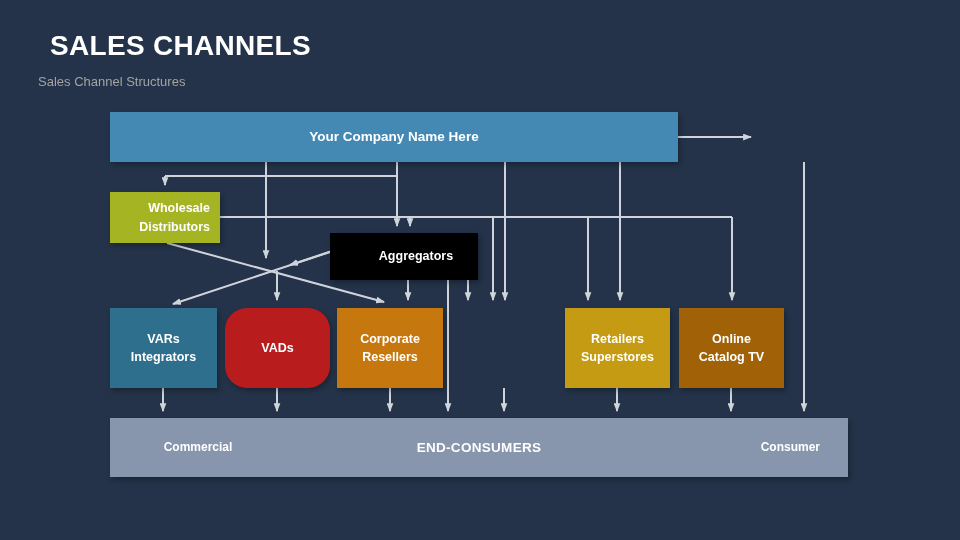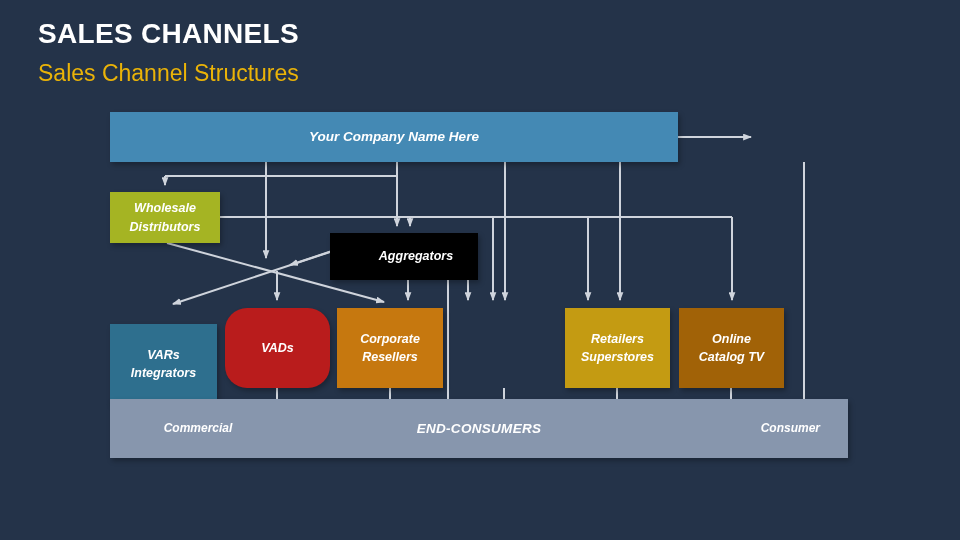--- a/index.html
+++ b/index.html
@@ -9,60 +9,60 @@
   }
   .slide {
     position: relative;
     width: 960px;
     height: 540px;
     overflow: hidden;
     background: #243349;
   }
   .slide-header { position: absolute; left: 38px; top: 18px; color: #ffffff; }
   .slide-title {
-    margin: 0;
+    margin: 12px;
     font-size: 28px;
     font-weight: bold;
     letter-spacing: 0.3px;
     color: #ffffff;
   }
   .slide-subtitle {
     margin: 10px 0 0 0;
-    font-size: 23px;
+    font-size: 13px;
     font-weight: normal;
-    color: #eab308;
+    color: #a3a3a3;
   }
-  .diagram { position: absolute; left: 0; top: 0; width: 960px; height: 446px; font-style: italic; }
+  .diagram { position: absolute; left: 0; top: 0; width: 960px; height: 446px; }
   .arrow-layer { position: absolute; left: 0; top: 0; width: 960px; height: 540px; }
   .node {
     position: absolute;
     display: flex;
     align-items: center;
     justify-content: center;
     text-align: center;
     color: #ffffff;
     font-weight: bold;
     font-size: 12.5px;
     line-height: 1.45;
     box-shadow: 2px 3px 5px rgba(0,0,0,0.28);
     box-sizing: border-box;
   }
   .node-company   { left: 110px; top: 112px; width: 568px; height: 50px; font-size: 13.5px; }
   .node-direct    { left: 760px; top: 112px; width:  88px; height: 50px; font-size: 13px; }
-  .node-wholesale { left: 110px; top: 192px; width: 110px; height: 51px; padding: 8px 10px; }
+  .node-wholesale { left: 110px; top: 192px; width: 110px; height: 51px; padding: 8px 10px; text-align: right; }
   .node-aggregators { left: 330px; top: 233px; width: 148px; height: 47px; }
   .tier { top: 308px; height: 80px; padding: 0 9px; }
   .node-vars       { left: 110px; width: 107px; }
   .node-vads       { left: 225px; width: 105px; }
   .node-corporate  { left: 337px; width: 106px; }
   .node-storefront { left: 452px; width: 105px; }
   .node-retailers  { left: 565px; width: 105px; }
   .node-online     { left: 679px; width: 105px; }
   .node-endconsumers {
-    left: 110px; top: 399px; width: 738px; height: 59px;
+    left: 110px; top: 418px; width: 738px; height: 59px;
     display: flex; align-items: center; justify-content: space-between;
     padding: 6px 28px;
   }
   .end-side-label { font-size: 12px; font-weight: bold; width: 120px; }
   .end-side-label.right { text-align: right; }
   .end-main-label { font-size: 13.5px; font-weight: bold; letter-spacing: 0.3px; }
 </style>
 </head>
 <body>
 
@@ -123,21 +123,21 @@
       </g>
     </svg>
 
     <div class="node node-company" style="background-color: rgb(68, 137, 180);">Your Company Name Here</div>
 
 
     <div class="node node-wholesale" style="background-color: rgb(165, 180, 35);">Wholesale Distributors</div>
 
     <div class="node node-aggregators" style="background-color: #000000; padding-left: 24px;">Aggregators</div>
 
-    <div class="node tier node-vars" style="background-color: rgb(46, 111, 142); margin-top: 16px;">VARs Integrators</div>
+    <div class="node tier node-vars" style="background-color: rgb(46, 111, 142);">VARs Integrators</div>
 
     <div class="node tier node-vads" style="background-color: #b91c1c; border-radius: 22px;">VADs</div>
 
     <div class="node tier node-corporate" style="background-color: rgb(198, 120, 15);">Corporate Resellers</div>
 
 
     <div class="node tier node-retailers" style="background-color: rgb(196, 155, 18);">Retailers Superstores</div>
 
     <div class="node tier node-online" style="background-color: #a16207;">Online Catalog TV</div>
 

